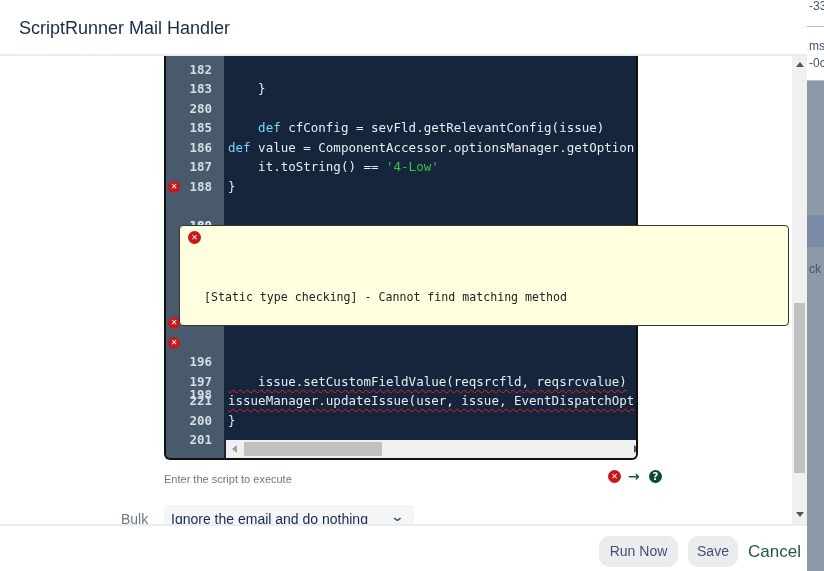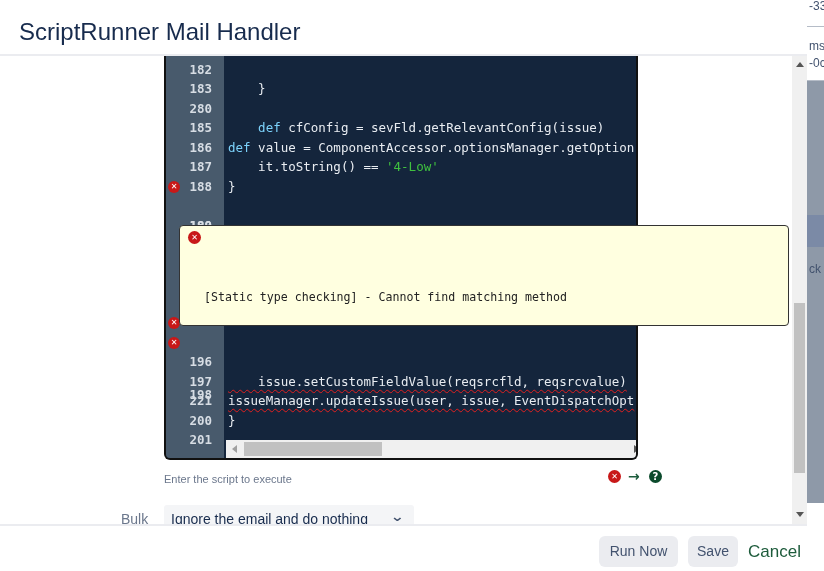--- a/index.html
+++ b/index.html
@@ -1,28 +1,28 @@
 <!DOCTYPE html>
 <html><head>
 <meta charset="utf-8">
 <style>
   html, body { margin:0; padding:0; }
   body { width:824px; height:571px; position:relative; overflow:hidden; background:#fff; font-family:"Liberation Sans", sans-serif; }
 
   
-  .bg-page { position:absolute; left:807px; top:0; width:17px; height:503px; background:#8e99a8; overflow:hidden; }
+  .bg-page { position:absolute; left:807px; top:0; width:17px; height:571px; background:#8e99a8; overflow:hidden; }
   .bg-page .bg-top { position:absolute; left:0; top:0; width:17px; height:80px; background:#fff; }
   .bg-page .bg-band { position:absolute; left:0; top:215px; width:17px; height:32px; background:#7b8aa6; }
   .bg-page .bg-txt { position:absolute; left:2px; font-size:12px; color:#42526e; white-space:nowrap; font-family:"Liberation Sans", sans-serif; }
   .bg-page .bg-line { position:absolute; left:0; width:17px; height:1px; background:#b5bcc7; }
 
   
   .dialog { position:absolute; left:0; top:0; width:807px; height:571px; background:#fff; }
   .dialog-header { position:absolute; left:0; top:0; width:807px; height:54px; border-bottom:2px solid #ebecf0; background:#fff; }
-  .dialog-title { position:absolute; left:19px; top:18px; font-size:24px; color:#172b4d; font-family:"Liberation Sans", sans-serif; }
+  .dialog-title { position:absolute; left:19px; top:18px; font-size:18px; color:#172b4d; font-family:"Liberation Sans", sans-serif; }
 
   .dialog-body { position:absolute; left:0; top:56px; width:807px; height:468px; overflow:hidden; background:#fff; }
 
   
   .outer-scroll { position:absolute; left:792px; top:56px; width:15px; height:468px; background:#f0f0f0; }
   .outer-scroll .arrow-up { position:absolute; left:4px; top:6px; width:0; height:0; border-left:4px solid transparent; border-right:4px solid transparent; border-bottom:5px solid #555; }
   .outer-scroll .arrow-down { position:absolute; left:4px; top:456px; width:0; height:0; border-left:4px solid transparent; border-right:4px solid transparent; border-top:5px solid #555; }
   .outer-scroll .thumb { position:absolute; left:2px; top:247px; width:11px; height:170px; background:#c1c1c1; }
 
   
@@ -51,21 +51,21 @@
   .status-icons .arrow { position:absolute; left:20px; top:-2px; color:#1c5c3c; font-size:14px; font-weight:bold; font-family:"DejaVu Sans", sans-serif; }
   .status-icons .help { position:absolute; left:41px; top:0; width:13px; height:13px; border-radius:50%; background:#0b4a2c; color:#fff; font-size:10px; font-weight:bold; line-height:13px; text-align:center; font-family:"DejaVu Sans", sans-serif; }
 
   .bulk-label { position:absolute; left:121px; top:455px; font-size:14px; color:#6b778c; font-family:"Liberation Sans", sans-serif; }
   .bulk-select { position:absolute; left:164px; top:449px; width:250px; height:32px; background:#f4f5f7; border-radius:3px; }
   .bulk-select .val { position:absolute; left:7px; top:6px; font-size:14px; color:#172b4d; font-family:"Liberation Sans", sans-serif; }
   .bulk-select .chev { position:absolute; left:228px; top:4px; font-size:13px; color:#42526e; font-weight:bold; font-family:"DejaVu Sans", sans-serif; transform:scaleX(1.3); }
 
   
   .dialog-footer { position:absolute; left:0; top:524px; width:807px; height:47px; border-top:2px solid #ebecf0; background:#fff; }
-  .btn { position:absolute; top:10px; height:31px; border-radius:6px; background:#ebecf0; color:#42526e; font-size:14px; line-height:31px; text-align:center; font-family:"Liberation Sans", sans-serif; }
+  .btn { position:absolute; top:10px; height:31px; border-radius:11px; background:#ebecf0; color:#42526e; font-size:14px; line-height:31px; text-align:center; font-family:"Liberation Sans", sans-serif; }
   .btn-run { left:599px; width:79px; }
   .btn-save { left:688px; width:50px; }
   .btn-cancel { position:absolute; left:748px; top:10px; height:31px; line-height:31px; font-size:17px; color:#1d5b3b; font-family:"Liberation Sans", sans-serif; }
 </style>
 </head>
 <body>
 
 <div class="bg-page">
   <div class="bg-top"></div>
   <span class="bg-txt" style="top:-1px;">-33</span>

